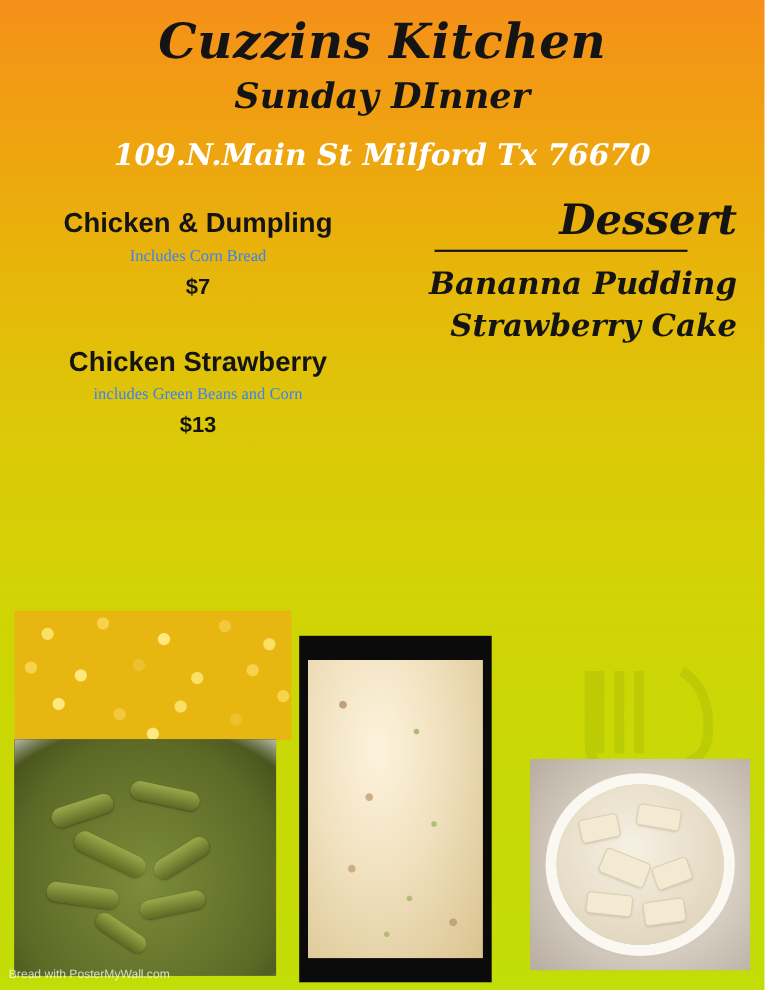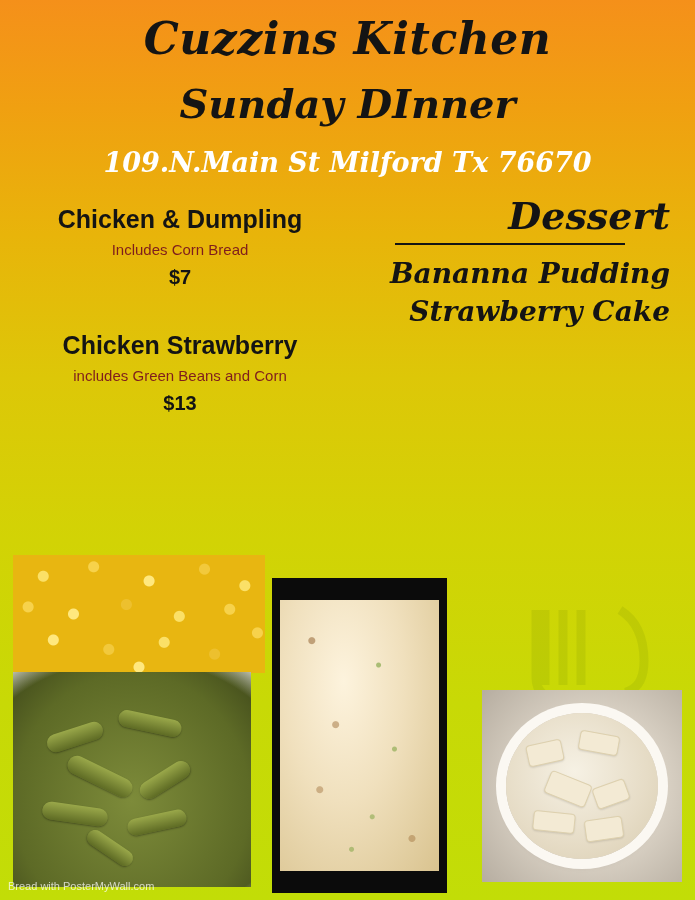--- a/index.html
+++ b/index.html
@@ -42,38 +42,38 @@
     font-style: italic;
     font-size: 44px;
     color: #141414;
     line-height: 1.12;
     letter-spacing: 0.5px;
   }
   .title-sub {
     font-family: "DejaVu Serif", serif;
     font-weight: bold;
     font-style: italic;
-    font-size: 40px;
+    font-size: 32px;
     color: #141414;
     line-height: 1.15;
-    margin-top: 18px;
+    margin-top: 6px;
   }
   .title-address {
     font-family: "DejaVu Serif", serif;
     font-weight: bold;
     font-style: italic;
     font-size: 27px;
     color: #ffffff;
     line-height: 1.2;
     margin-top: 20px;
   }
 
   .menu-area {
     position: absolute;
-    top: 205px;
+    top: 189px;
     left: 0;
     width: 612px;
     height: 280px;
   }
 
   .left-col {
     position: absolute;
     left: 20px;
     top: 0;
     width: 320px;
@@ -91,23 +91,23 @@
     margin-bottom: 26px;
   }
   .dish-name {
     font-family: "Liberation Sans", sans-serif;
     font-weight: bold;
     font-size: 25px;
     color: #141414;
     line-height: 1.15;
   }
   .dish-desc {
-    font-family: Liberation Sans, sans-serif;
+    font-family: Liberation Serif, serif;
     font-size: 15px;
-    color: #7f1d1d;
+    color: #3b82f6;
     margin-top: 7px;
   }
   .dish-price {
     font-family: "Liberation Sans", sans-serif;
     font-weight: bold;
     font-size: 20px;
     color: #141414;
     margin-top: 8px;
   }
 

